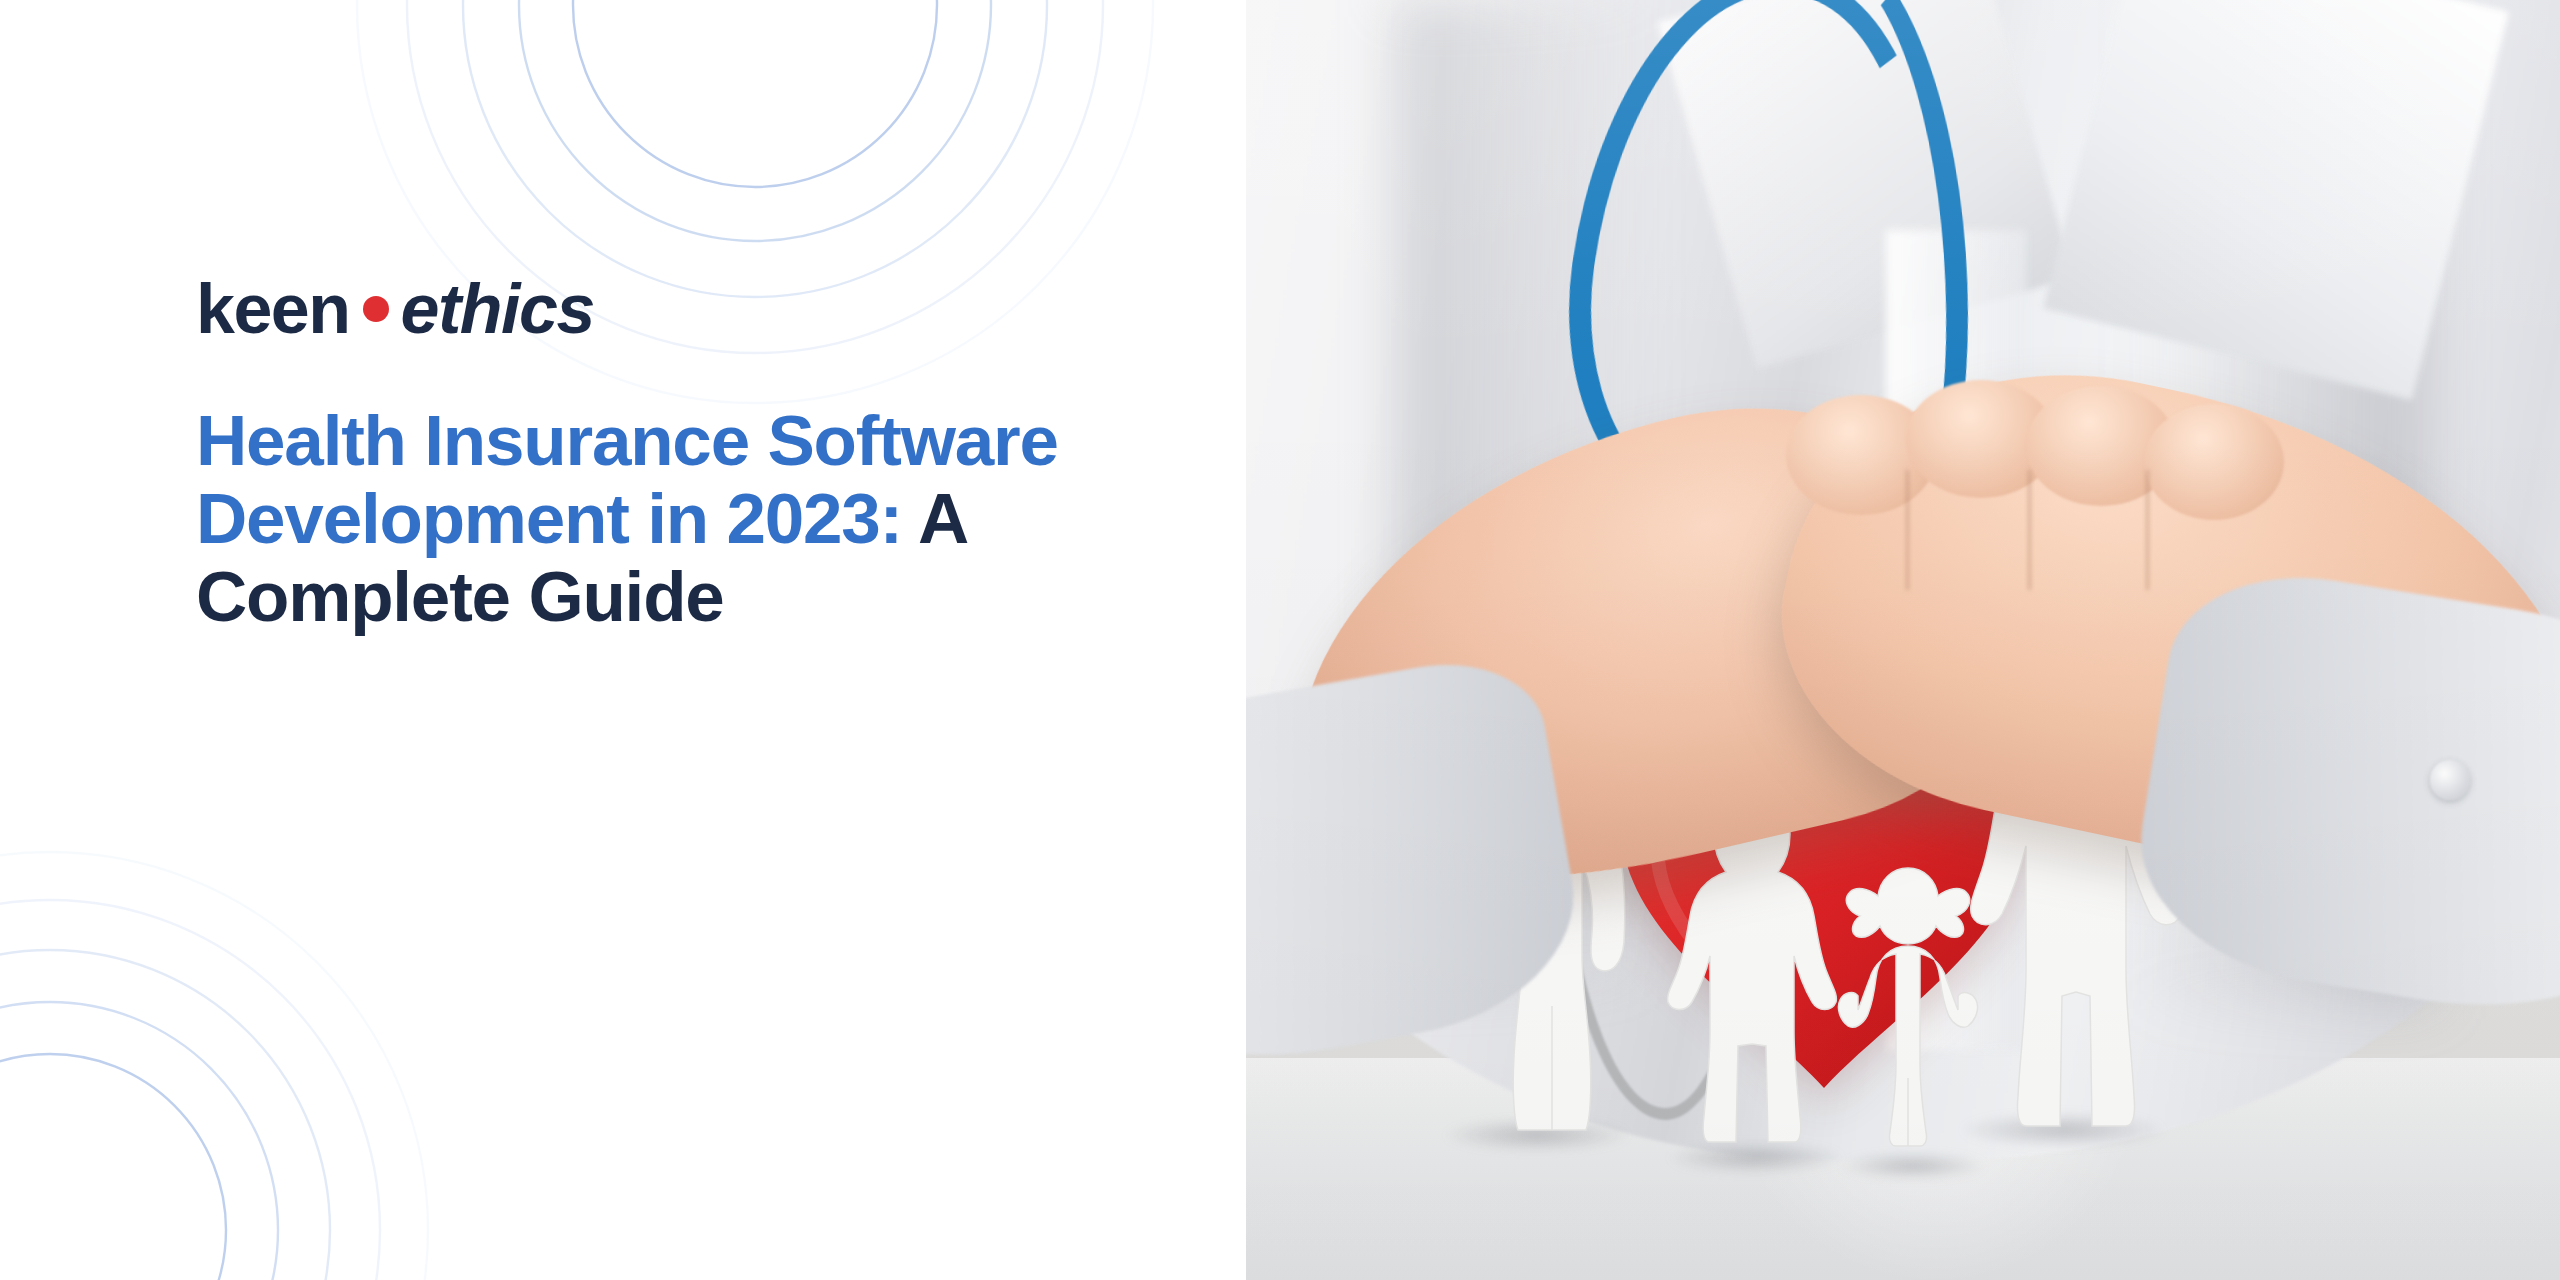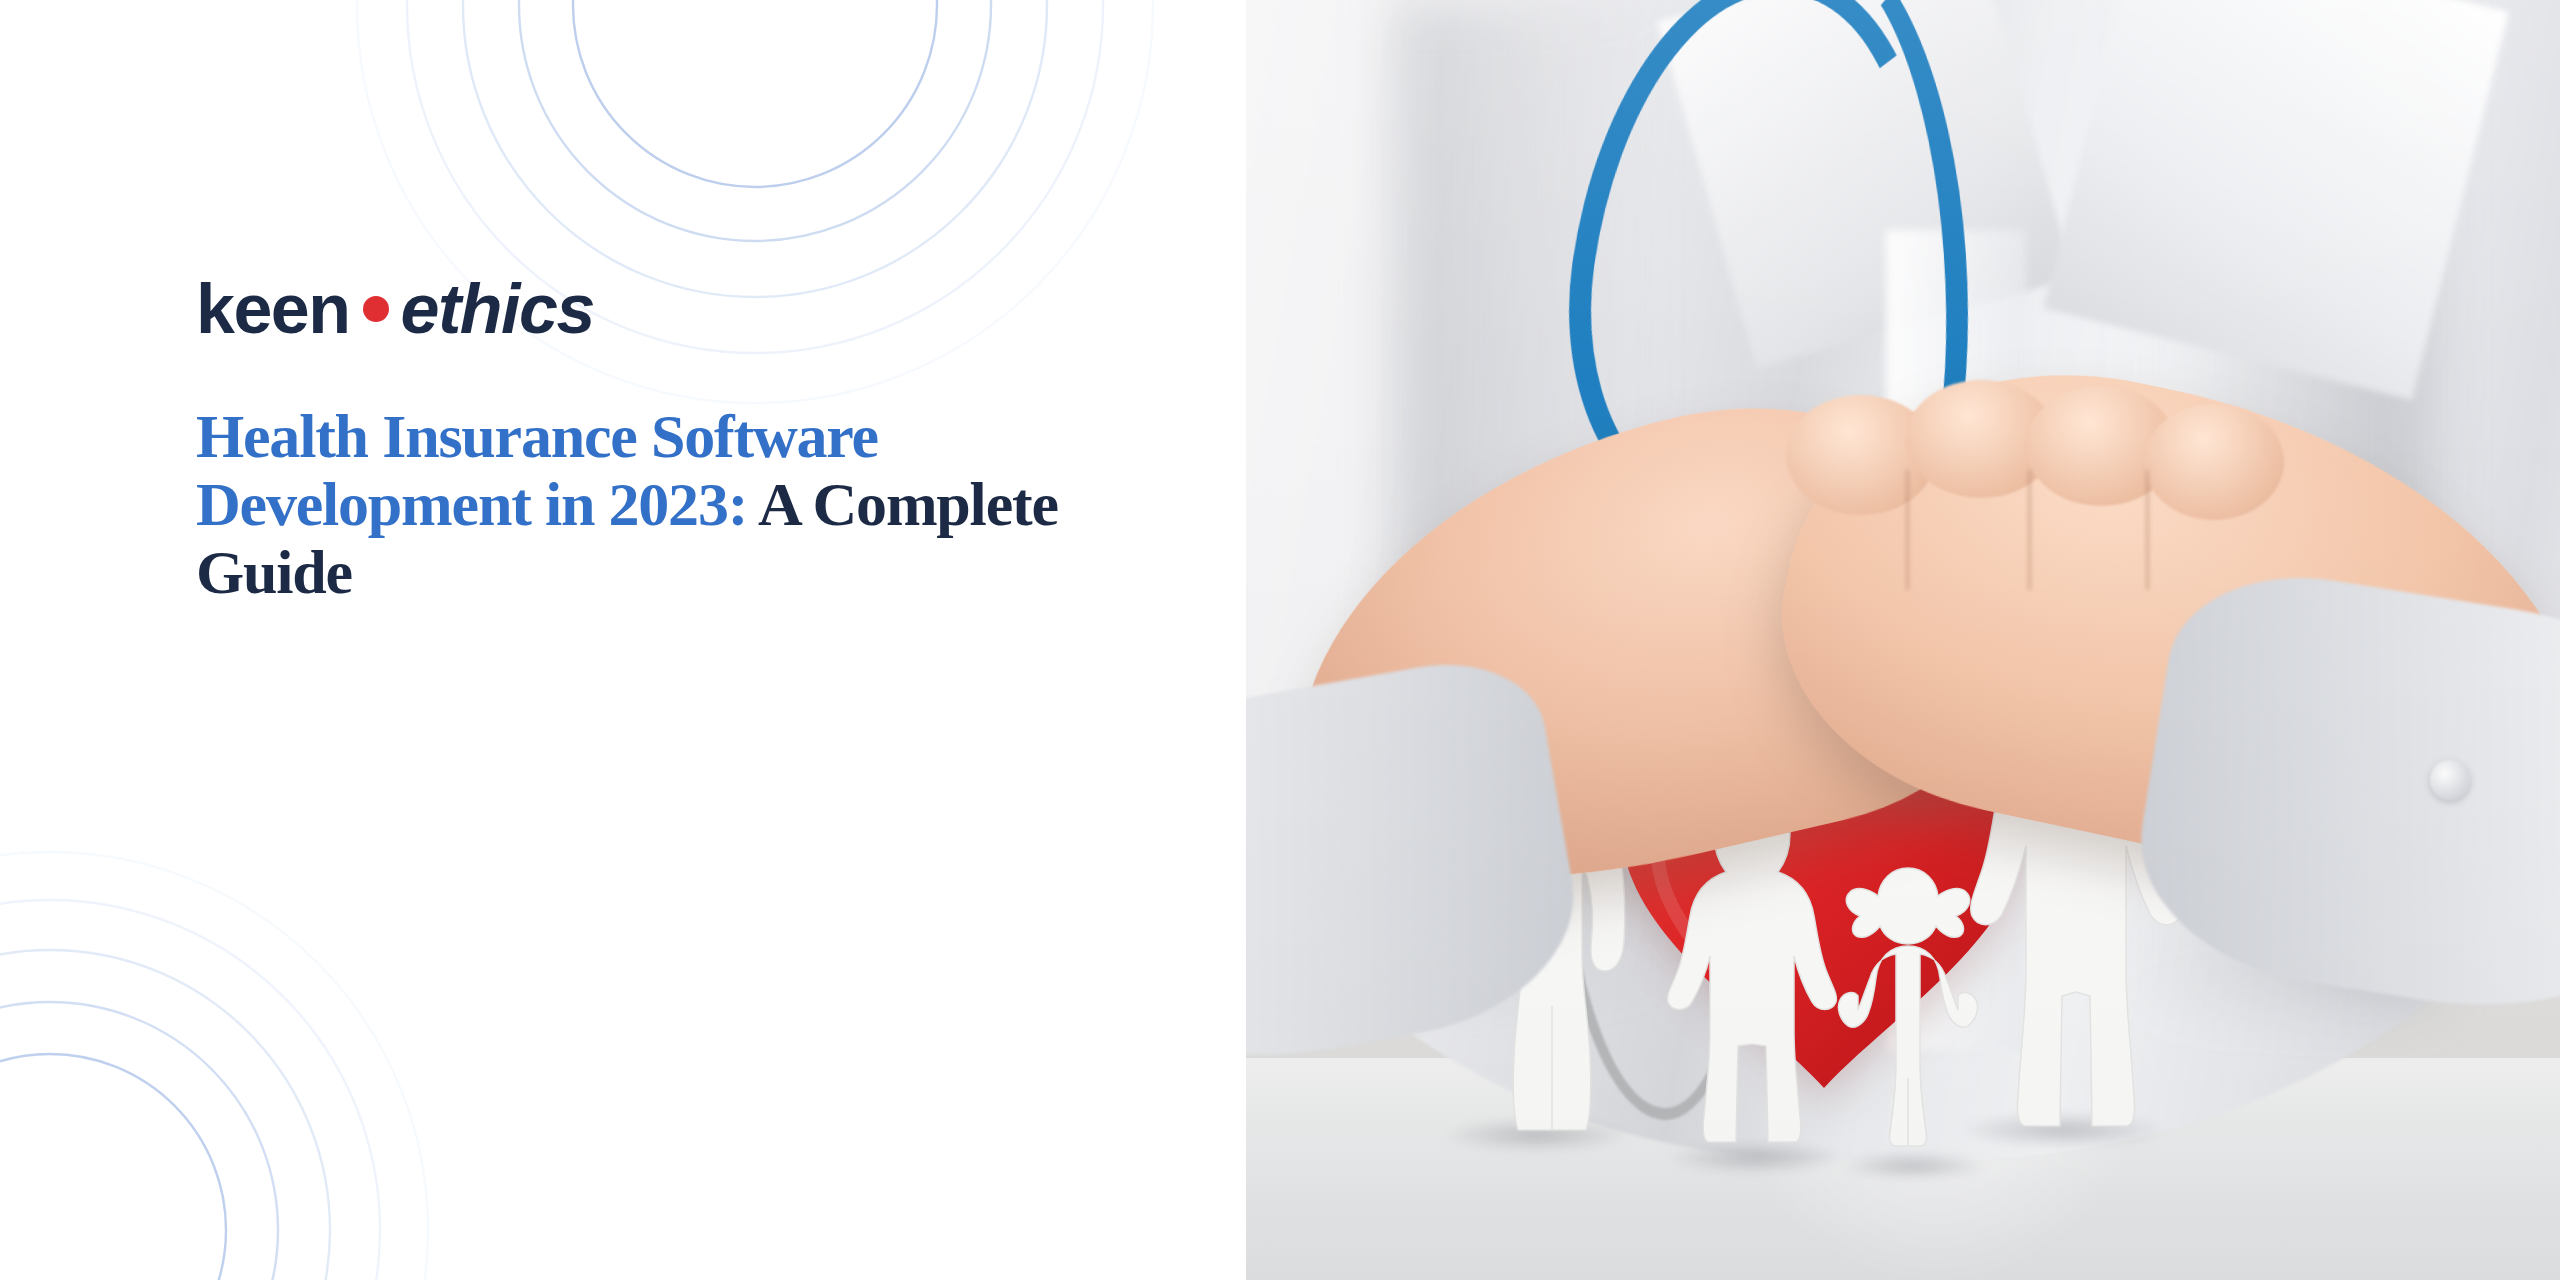--- a/index.html
+++ b/index.html
@@ -59,26 +59,25 @@
     width:26px; height:26px;
     border-radius:50%;
     background:#df2f32;
     margin:0 12px 0 13px;
     flex:0 0 auto;
   }
   .logo-ethics { color:#1c2a45;font-style:italic; }
 
   
   .headline {
-    font-size:62px;
+    font-size:71px;
     line-height:1.10;
     font-weight:700;
     letter-spacing:-1.2px;
     max-width:900px;
-    font-family:Liberation Serif, serif;
   }
   .hl-blue { color:#3370c8; }
   .hl-navy { color:#1c2a45; }
 
   
   .photo-panel {
     position:relative;
     width:1314px;
     height:1280px;
     flex:0 0 1314px;

